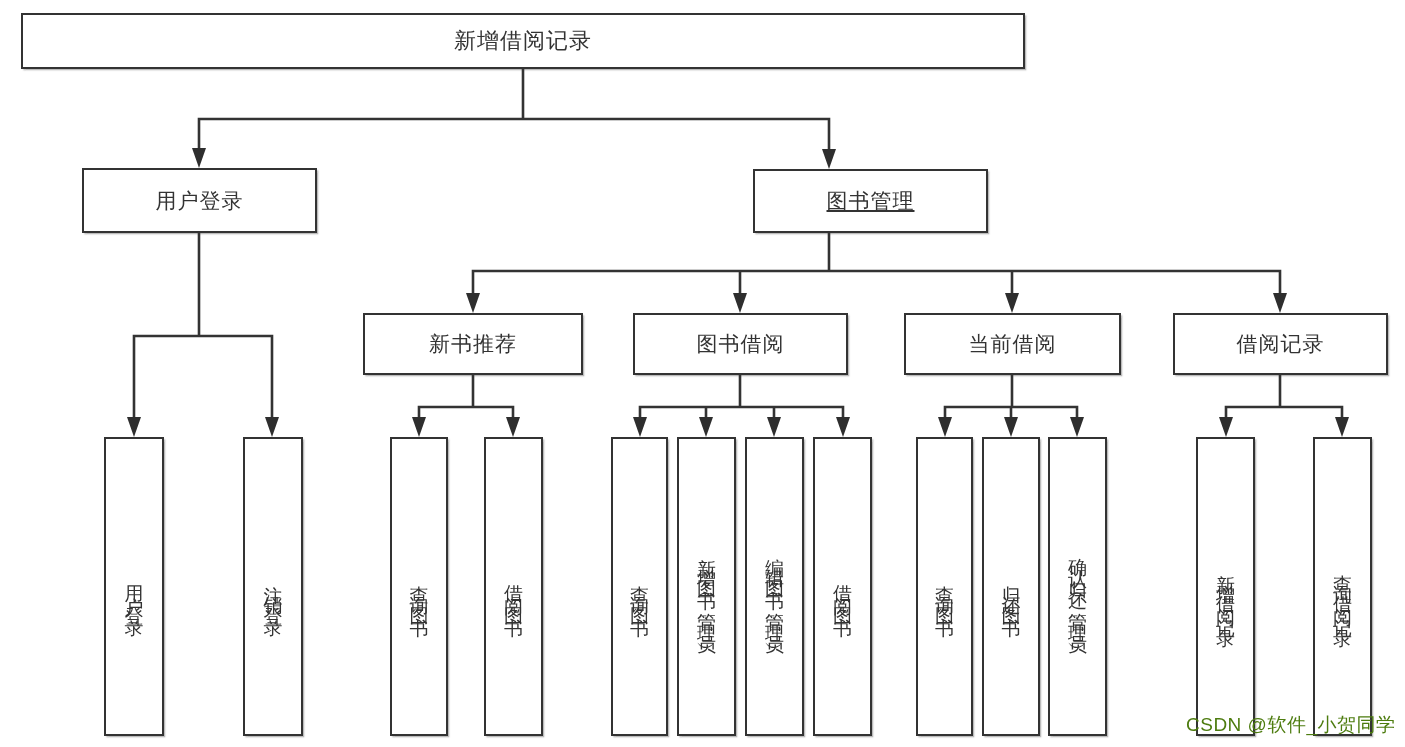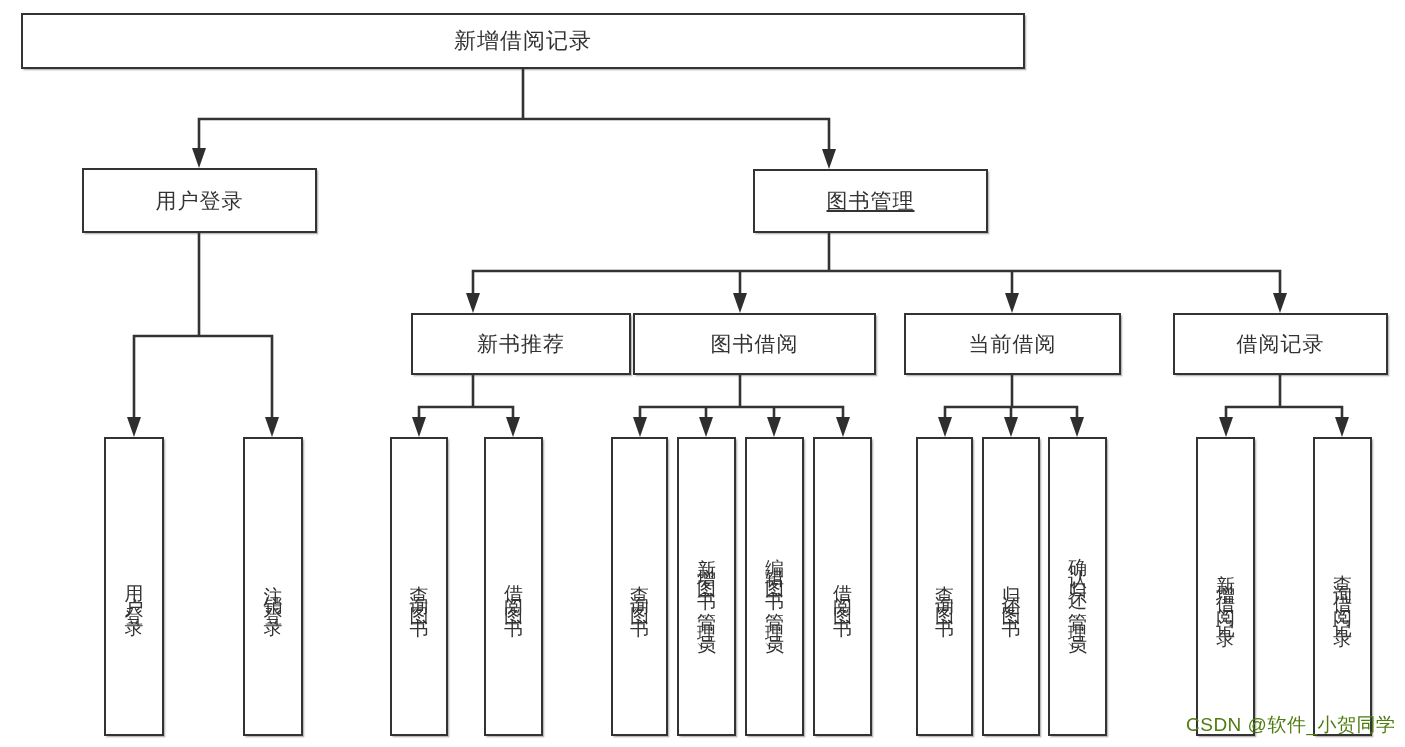--- a/index.html
+++ b/index.html
@@ -90,22 +90,22 @@
     <path d="M1280 375 V408 M1224.7 407 H1343.3 M1226 407 V421 M1342 407 V421"></path>
     <polygon points="1219,417 1233,417 1226,437"></polygon>
     <polygon points="1335,417 1349,417 1342,437"></polygon>
   </svg>
 
   <div class="hbox root" style="left:21px;top:13px;width:1004px;height:56px;">新增借阅记录</div>
 
   <div class="hbox" style="left:82px;top:168px;width:235px;height:65px;">用户登录</div>
   <div class="hbox" style="left:753px;top:169px;width:235px;height:64px;text-decoration:underline;">图书管理</div>
 
-  <div class="hbox" style="left:363px;top:313px;width:220px;height:62px;margin-left:48px;">新书推荐</div>
-  <div class="hbox" style="left:633px;top:313px;width:243px;height:62px;">图书借阅</div>
+  <div class="hbox" style="left:363px;top:313px;width:220px;height:62px;">新书推荐</div>
+  <div class="hbox" style="left:633px;top:313px;width:215px;height:62px;">图书借阅</div>
   <div class="hbox" style="left:1173px;top:313px;width:215px;height:62px;">借阅记录</div>
   <div class="hbox" style="left:904px;top:313px;width:217px;height:62px;">当前借阅</div>
 
   <div class="vbox" style="left:104px;top:437px;width:60px;height:299px;">
     <span class="vtext">用户登录</span>
   </div>
   <div class="vbox" style="left:243px;top:437px;width:60px;height:299px;">
     <span class="vtext">注销登录</span>
   </div>
 

